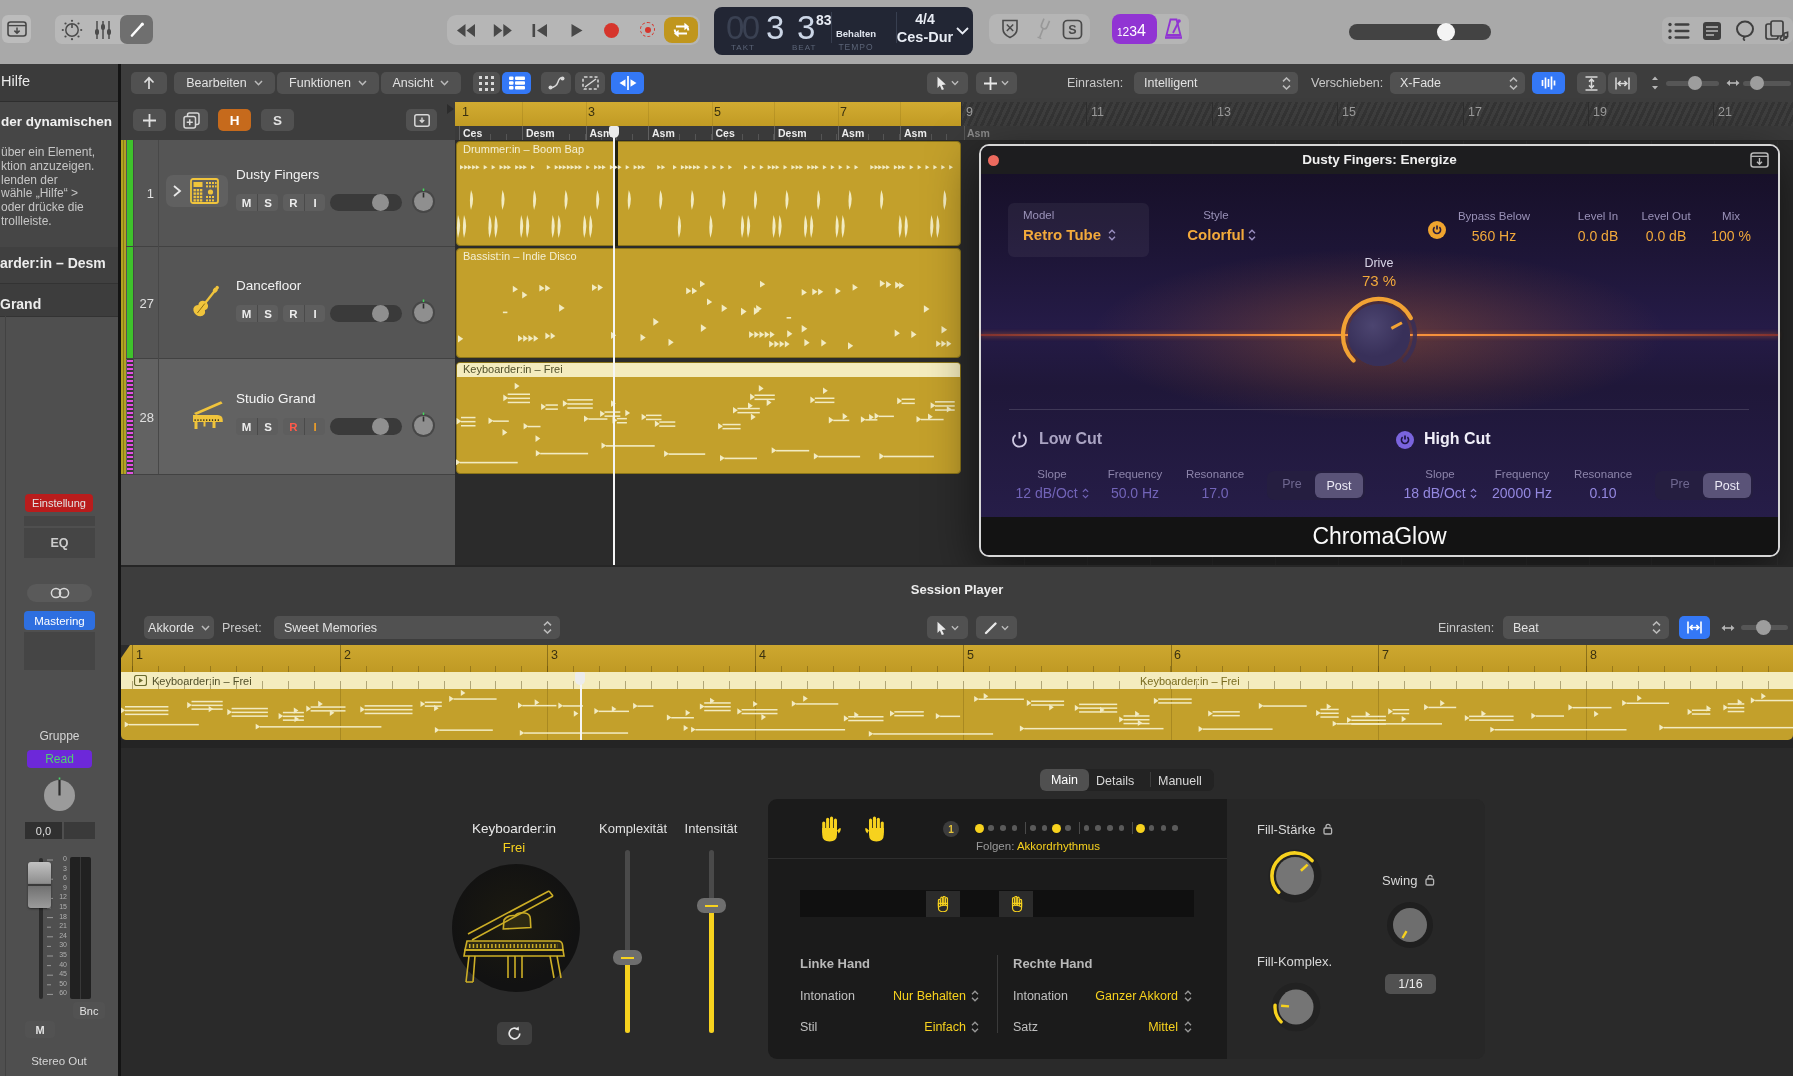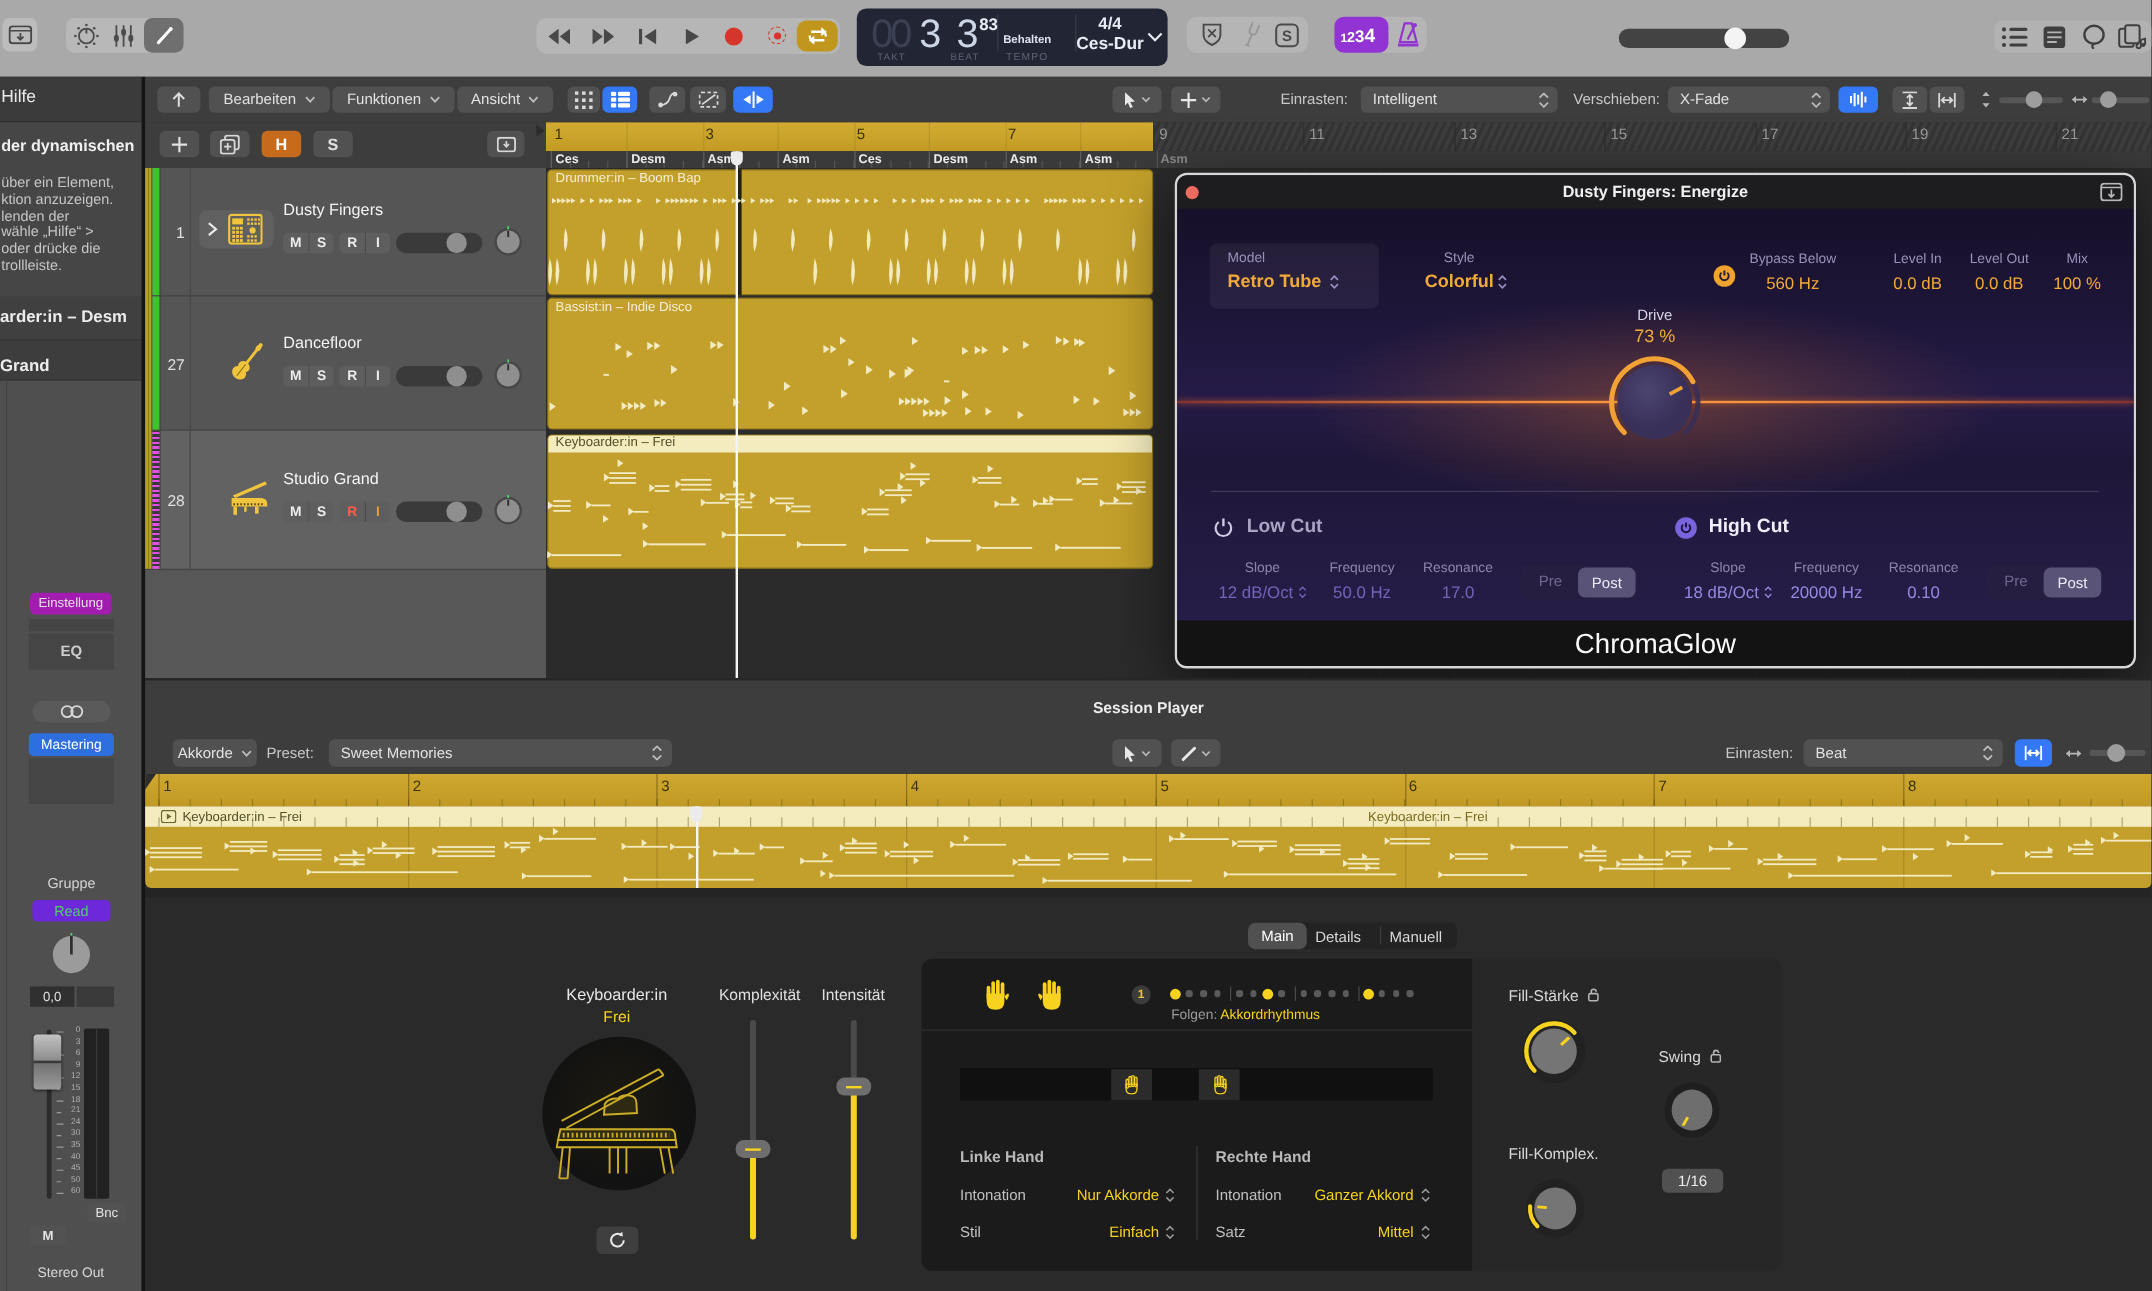--- a/index.html
+++ b/index.html
@@ -143,21 +143,21 @@
     </div>
 <div class="fx" style="left:1059px;top:17px;width:26px;height:24px">
       <svg width="21" height="21" viewBox="0 0 21 21">
         <rect x="1.5" y="1.5" width="18" height="18" rx="4" fill="none" stroke="#4a4a4a" stroke-width="1.7"></rect>
         <text x="10.5" y="15.4" font-size="12.5" font-weight="bold" fill="#4a4a4a" text-anchor="middle" font-family="Liberation Sans">S</text>
       </svg>
     </div>
 
 <div class="a" style="left:1112px;top:14px;width:77px;height:30px;background:#b5b5b5;border-radius:8px"></div>
 <div class="a" style="left:1112px;top:14px;width:45px;height:30px;background:#9134d3;border-radius:8px"></div>
-<div class="a" style="left:1117px;top:22px;color:#fff;font-size:10px;font-weight:bold">1<span style="font-size:12px">2</span><span style="font-size:14px">3</span><span style="font-size:16px">4</span></div>
+<div class="a" style="left:1117px;top:22px;color:#fff;font-size:10px;font-weight:normal">1<span style="font-size:12px">2</span><span style="font-size:14px">3</span><span style="font-size:16px">4</span></div>
 <div class="fx" style="left:1159px;top:16px;width:28px;height:26px">
       <svg width="23" height="24" viewBox="0 0 23 24">
         <g stroke="#9134d3" stroke-width="1.8" fill="none">
           <path d="M8.5 2.5h6L18.5 18h-14z"></path>
           <line x1="3" y1="20.5" x2="20" y2="20.5" stroke-width="2.6"></line>
           <line x1="11" y1="16" x2="16.5" y2="5"></line>
         </g>
         <circle cx="17" cy="4" r="1.8" fill="#9134d3"></circle>
       </svg>
     </div>
@@ -208,21 +208,21 @@
 <div class="a" style="left:1px;top:73px;color:#eaeaea;font-size:14.5px">Hilfe</div>
 <div class="a" style="left:0;top:102px;width:118px;height:145px;background:#464646"></div>
 <div class="a" style="left:1px;top:114px;color:#f0f0f0;font-size:13.5px;font-weight:bold">der dynamischen</div>
 <div class="a" style="left:1px;top:146px;color:#c6c6c6;font-size:12px;line-height:13.8px">über ein Element,<br>ktion anzuzeigen.<br>lenden der<br>wähle „Hilfe“ &gt;<br>oder drücke die<br>trollleiste.</div>
 <div class="a" style="left:0;top:247px;width:118px;height:36px;background:#404040;border-bottom:1px solid #333"></div>
 <div class="a" style="left:0;top:255px;color:#ececec;font-size:14px;font-weight:bold">arder:in – Desm</div>
 <div class="a" style="left:0;top:284px;width:118px;height:32px;background:#3d3d3d;border-bottom:1px solid #333"></div>
 <div class="a" style="left:0;top:296px;color:#ececec;font-size:14px;font-weight:bold">Grand</div>
 <div class="a" style="left:5px;top:316px;width:1px;height:760px;background:#424242"></div>
 
-<div class="fx" style="left:25px;top:494px;width:68px;height:18px;background:#a21caf;border-radius:4px;color:#e3e3e3;font-size:11px">Einstellung</div>
+<div class="fx" style="left:25px;top:494px;width:68px;height:18px;background:#b91c1c;border-radius:4px;color:#e3e3e3;font-size:11px">Einstellung</div>
 <div class="a" style="left:24px;top:516px;width:71px;height:10px;background:#454545"></div>
 <div class="fx" style="left:24px;top:528px;width:71px;height:30px;background:#454545;color:#cdcdcd;font-size:12.5px;font-weight:bold">EQ</div>
 <div class="fx" style="left:27px;top:584px;width:65px;height:18px;background:#5a5a5a;border-radius:9px">
       <svg width="22" height="12" viewBox="0 0 22 12">
         <circle cx="7" cy="6" r="4.6" fill="none" stroke="#d8d8d8" stroke-width="1.5"></circle>
         <circle cx="15" cy="6" r="4.6" fill="none" stroke="#d8d8d8" stroke-width="1.5"></circle>
       </svg>
     </div>
 <div class="fx" style="left:24px;top:611px;width:71px;height:19px;background:#2e6fe0;border-radius:4px;color:#fff;font-size:11.5px">Mastering</div>
 <div class="a" style="left:24px;top:632px;width:71px;height:38px;background:#454545"></div>
@@ -1510,21 +1510,21 @@
           <rect x="13.9" y="2.6" width="3.1" height="13" rx="1.55"></rect>
           <path d="M2.2 12 h14.8 v6.5 q0 7-7.4 7-7.4 0-7.4-7z"></path>
         </g>
       </svg>
     </div>
 
 <div class="a" style="left:997px;top:955px;width:1px;height:78px;background:#3a3a3a"></div>
 <div class="a" style="left:800px;top:956px;color:#b8b8b8;font-size:13px;font-weight:bold">Linke Hand</div>
 <div class="a" style="left:1013px;top:956px;color:#b8b8b8;font-size:13px;font-weight:bold">Rechte Hand</div>
 <div class="a" style="left:800px;top:989px;color:#c0c0c0;font-size:12.5px">Intonation</div>
-<div class="a" style="left:683px;top:989px;width:283px;text-align:right;color:#f7d21e;font-size:12.5px">Nur Akkorde</div>
+<div class="a" style="left:683px;top:989px;width:283px;text-align:right;color:#f7d21e;font-size:12.5px">Nur Behalten</div>
 <svg class="a" style="left:971px;top:990px" width="8" height="12" viewBox="0 0 8 12">
       <path d="M1 4.2 4 1.2 7 4.2M1 7.8 4 10.8 7 7.8" stroke="#999" stroke-width="1.3" fill="none"></path>
     </svg>
 <div class="a" style="left:800px;top:1020px;color:#c0c0c0;font-size:12.5px">Stil</div>
 <div class="a" style="left:683px;top:1020px;width:283px;text-align:right;color:#f7d21e;font-size:12.5px">Einfach</div>
 <svg class="a" style="left:971px;top:1021px" width="8" height="12" viewBox="0 0 8 12">
       <path d="M1 4.2 4 1.2 7 4.2M1 7.8 4 10.8 7 7.8" stroke="#999" stroke-width="1.3" fill="none"></path>
     </svg>
 <div class="a" style="left:1013px;top:989px;color:#c0c0c0;font-size:12.5px">Intonation</div>
 <div class="a" style="left:878px;top:989px;width:300px;text-align:right;color:#f7d21e;font-size:12.5px">Ganzer Akkord</div>

